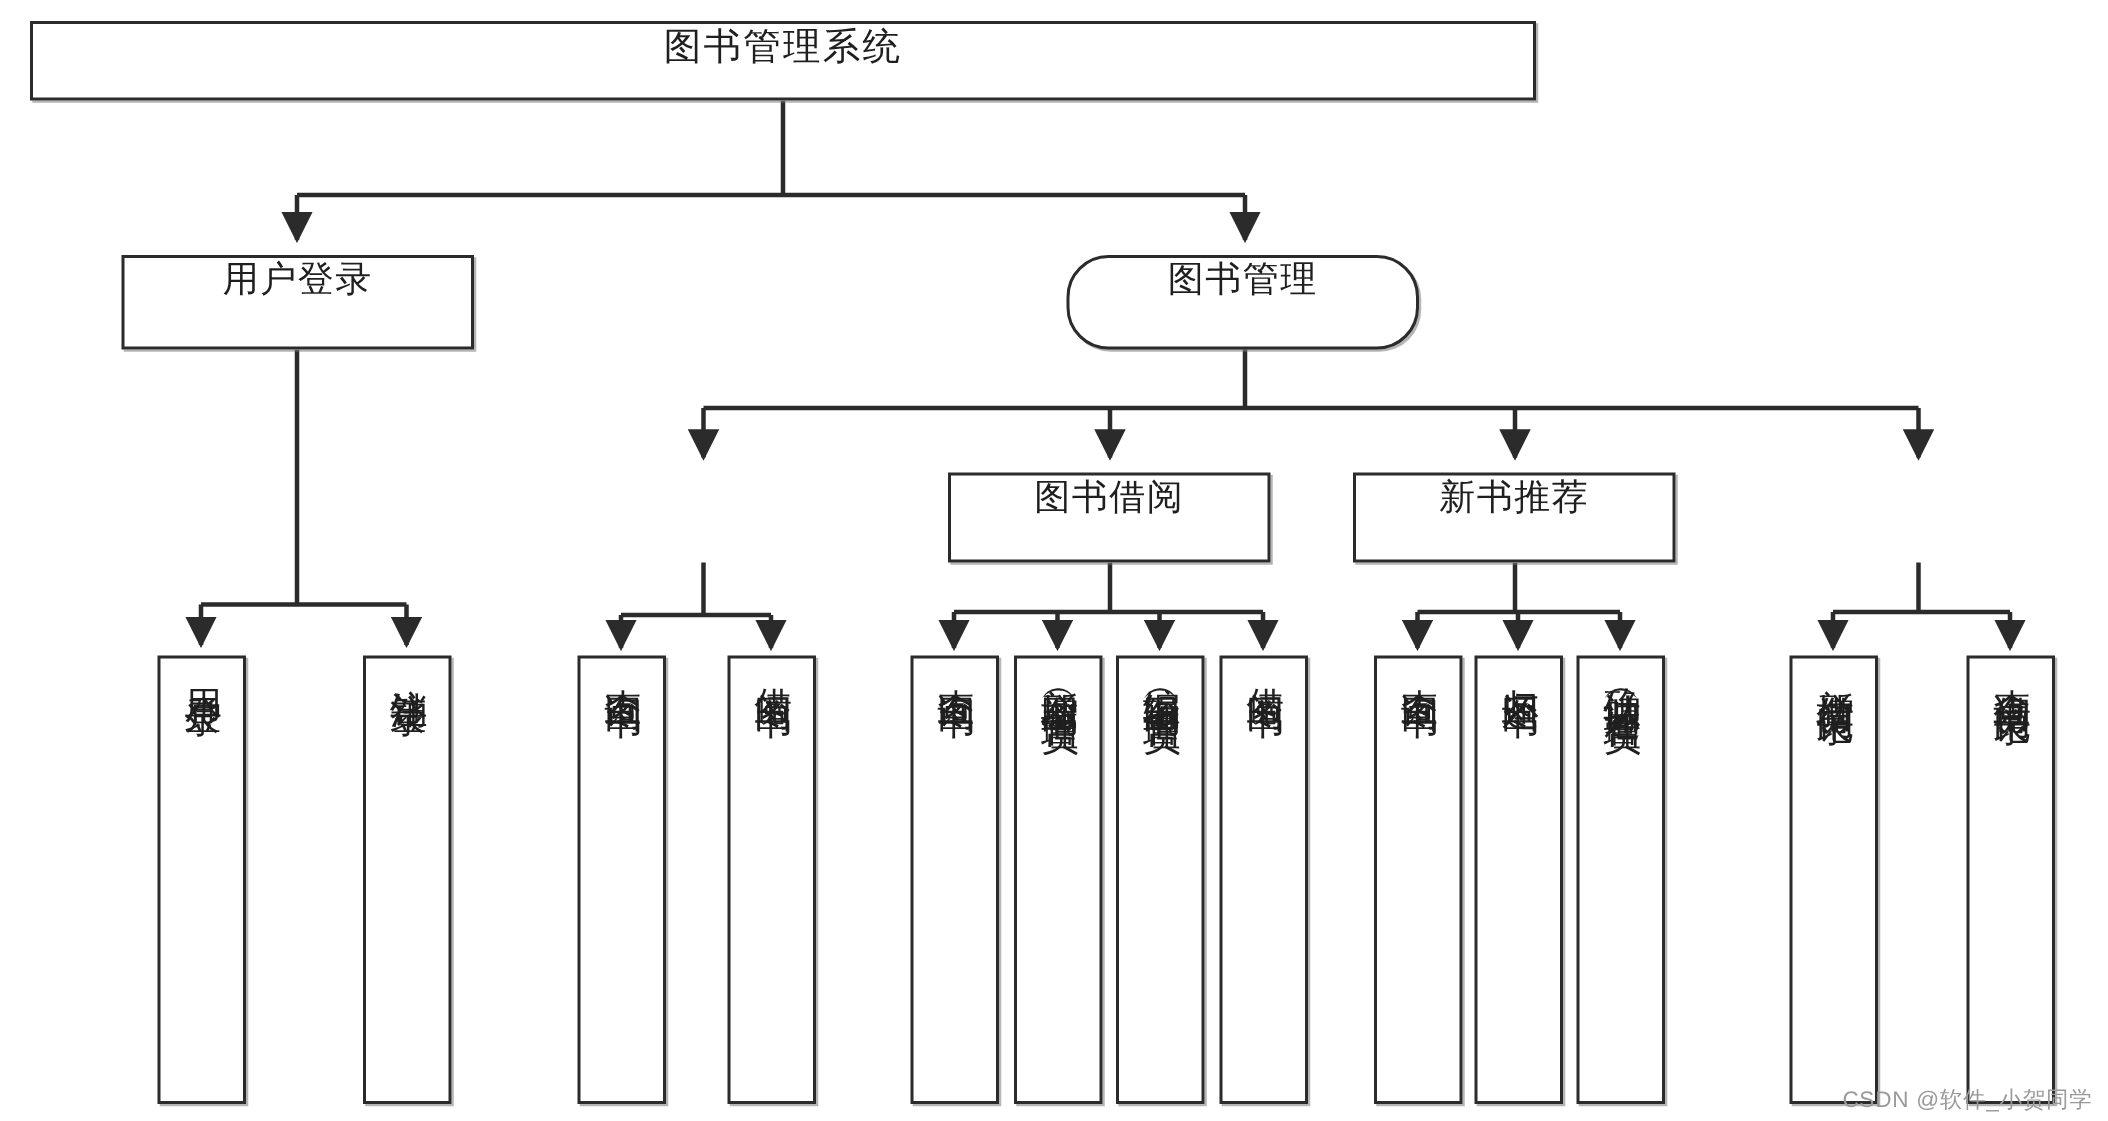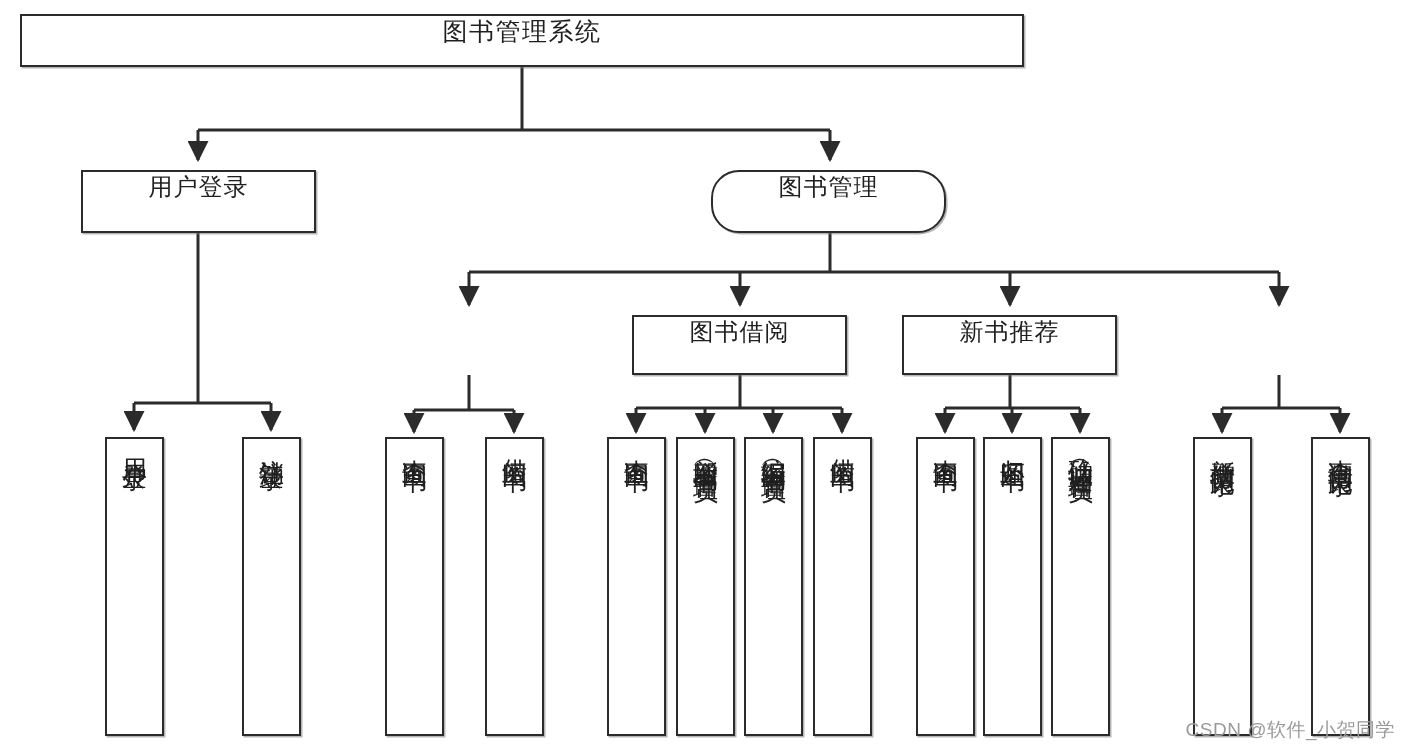--- a/index.html
+++ b/index.html
@@ -58,21 +58,21 @@
     font-size:25px;
     letter-spacing:3px;
     line-height:1;
     margin:0 auto;
   }
   
   #watermark{
     position:absolute;
     right:10px;
     bottom:4px;
-    font-size:19px;
+    font-size:15px;
     color:#9a9a9a;
     letter-spacing:.5px;
     user-select:none;
   }
 </style>
 </head>
 <body>
 
 <div id="canvas">
 

